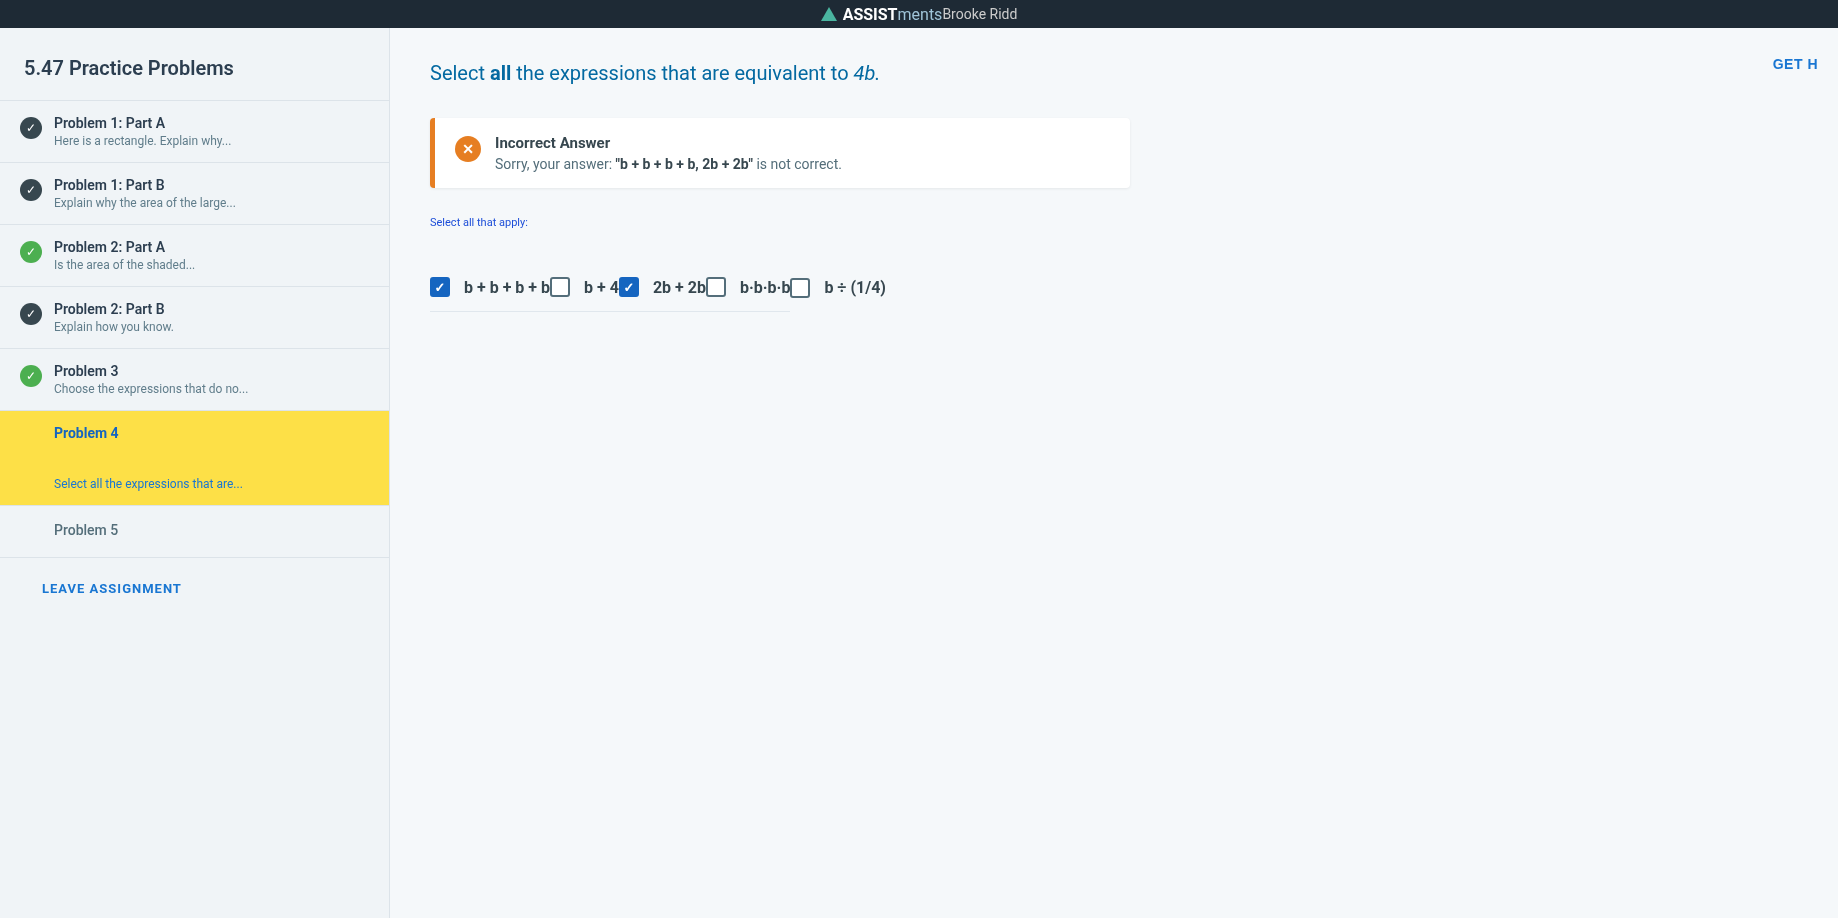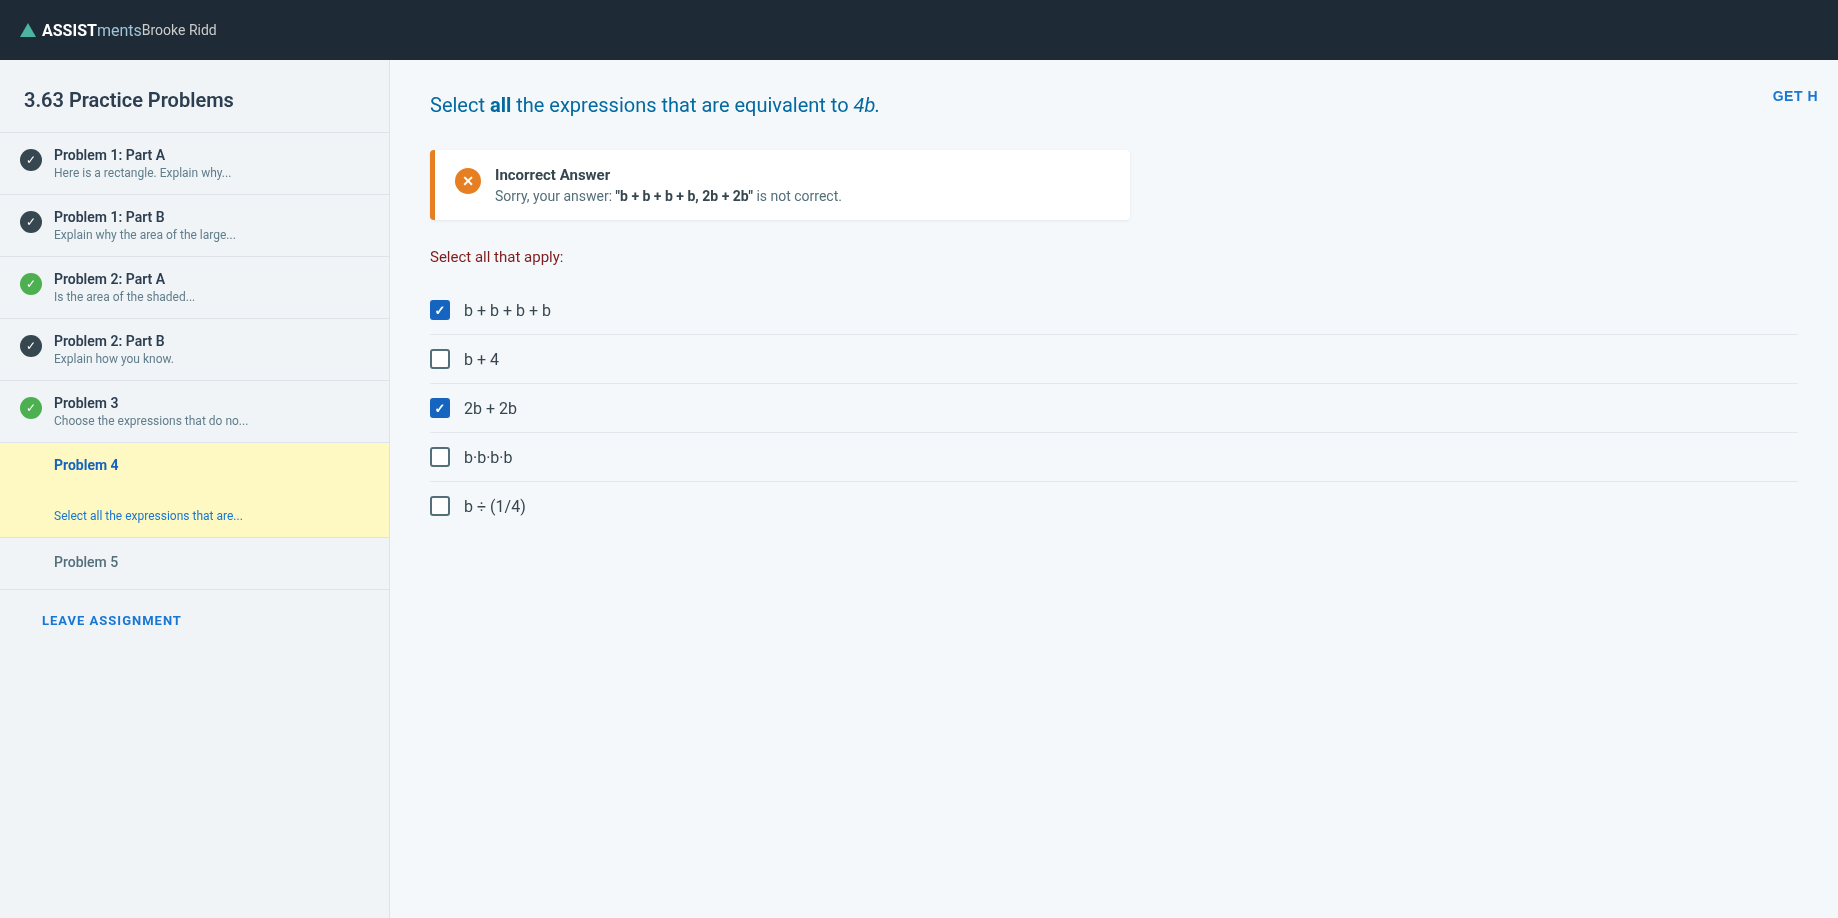--- a/index.html
+++ b/index.html
@@ -9,24 +9,24 @@
       width: 1838px;
       height: 918px;
       overflow: hidden;
       display: flex;
       flex-direction: column;
     }
 
     
     .navbar {
       background: #1e2a35;
-      height: 60px;
-      display: flex;
-      align-items: center;
-      justify-content: flex-start;
+      height: 28px;
+      display: flex;
+      align-items: center;
+      justify-content: center;
       padding: 0 20px;
       flex-shrink: 0;
     }
     .navbar-logo {
       display: flex;
       align-items: center;
       gap: 6px;
       color: #fff;
       font-size: 16px;
       font-weight: 500;
@@ -79,21 +79,21 @@
     .problem-item {
       display: flex;
       align-items: flex-start;
       padding: 14px 20px;
       border-bottom: 1px solid #dce3e9;
       cursor: pointer;
       gap: 12px;
       background: #f0f4f7;
     }
     .problem-item.active {
-      background: #fef9c3;
+      background: #fde047;
     }
     .problem-item .icon-wrap {
       flex-shrink: 0;
       margin-top: 2px;
     }
     .check-icon {
       width: 22px;
       height: 22px;
       border-radius: 50%;
       display: flex;
@@ -224,30 +224,31 @@
     .incorrect-text .body {
       font-size: 14px;
       color: #546e7a;
     }
     .incorrect-text .body strong {
       font-weight: 700;
       color: #37474f;
     }
 
     .select-label {
-      font-size: 15px;
-      color: #7f1d1d;
-      margin-bottom: 20px;
+      font-size: 11px;
+      color: #1d4ed8;
+      margin-bottom: 34px;
     }
 
     
     .options-list {
       display: flex;
-      flex-direction: column;
+      flex-direction: row;
       gap: 0;
+      font-weight: bold;
     }
     .option-row {
       display: flex;
       align-items: center;
       gap: 14px;
       padding: 14px 0;
       border-bottom: 1px solid #e0e7ed;
       cursor: pointer;
     }
     .option-row:last-child {
@@ -290,21 +291,21 @@
     <span>
       <span class="assist">ASSIST</span><span class="ments">ments</span>
     </span>
   </div>
   <div class="navbar-user">Brooke Ridd</div>
 </div>
 
 <div class="main-layout">
 
   <div class="sidebar">
-    <div class="sidebar-title">3.63 Practice Problems</div>
+    <div class="sidebar-title">5.47 Practice Problems</div>
 
     <div class="problem-item">
       <div class="icon-wrap">
         <div class="check-icon dark">✓</div>
       </div>
       <div class="problem-text">
         <div class="problem-title">Problem 1: Part A</div>
         <div class="problem-subtitle">Here is a rectangle.    Explain why...</div>
       </div>
     </div>

